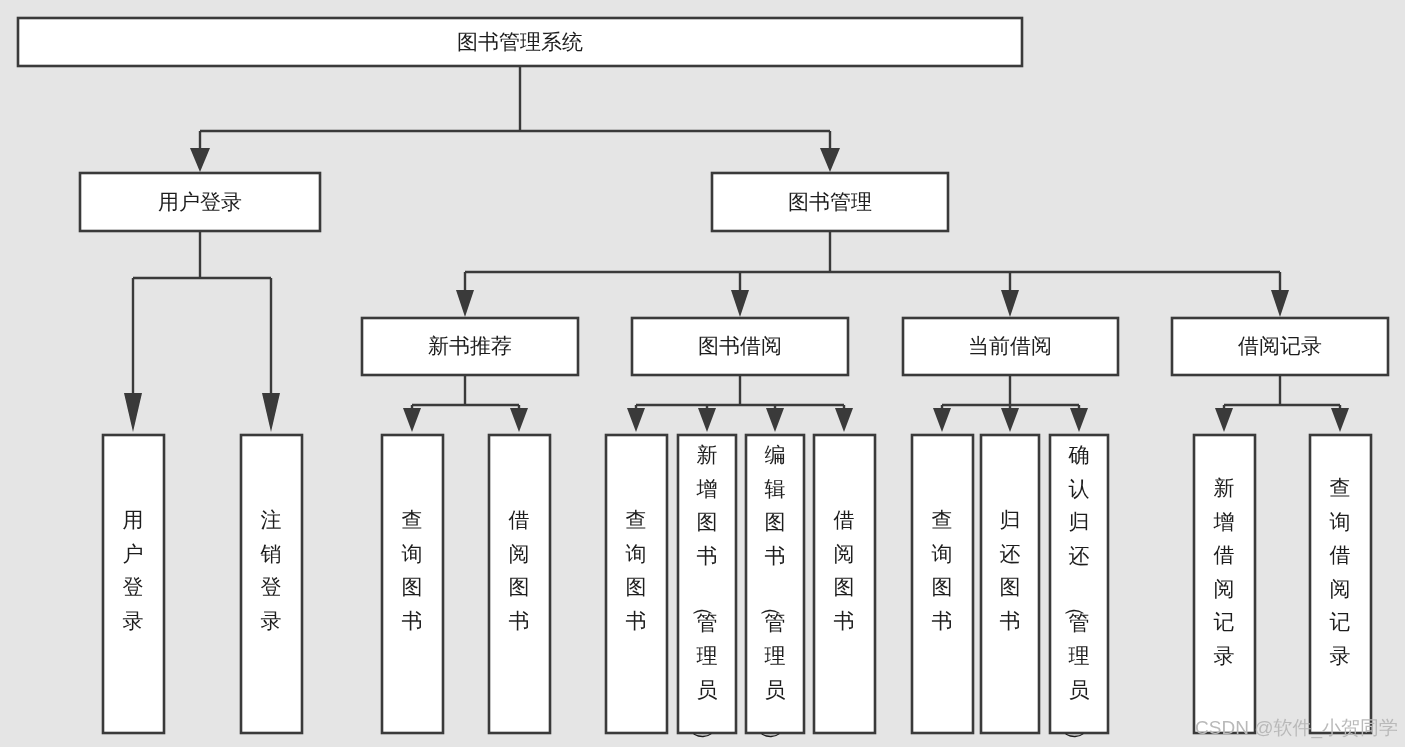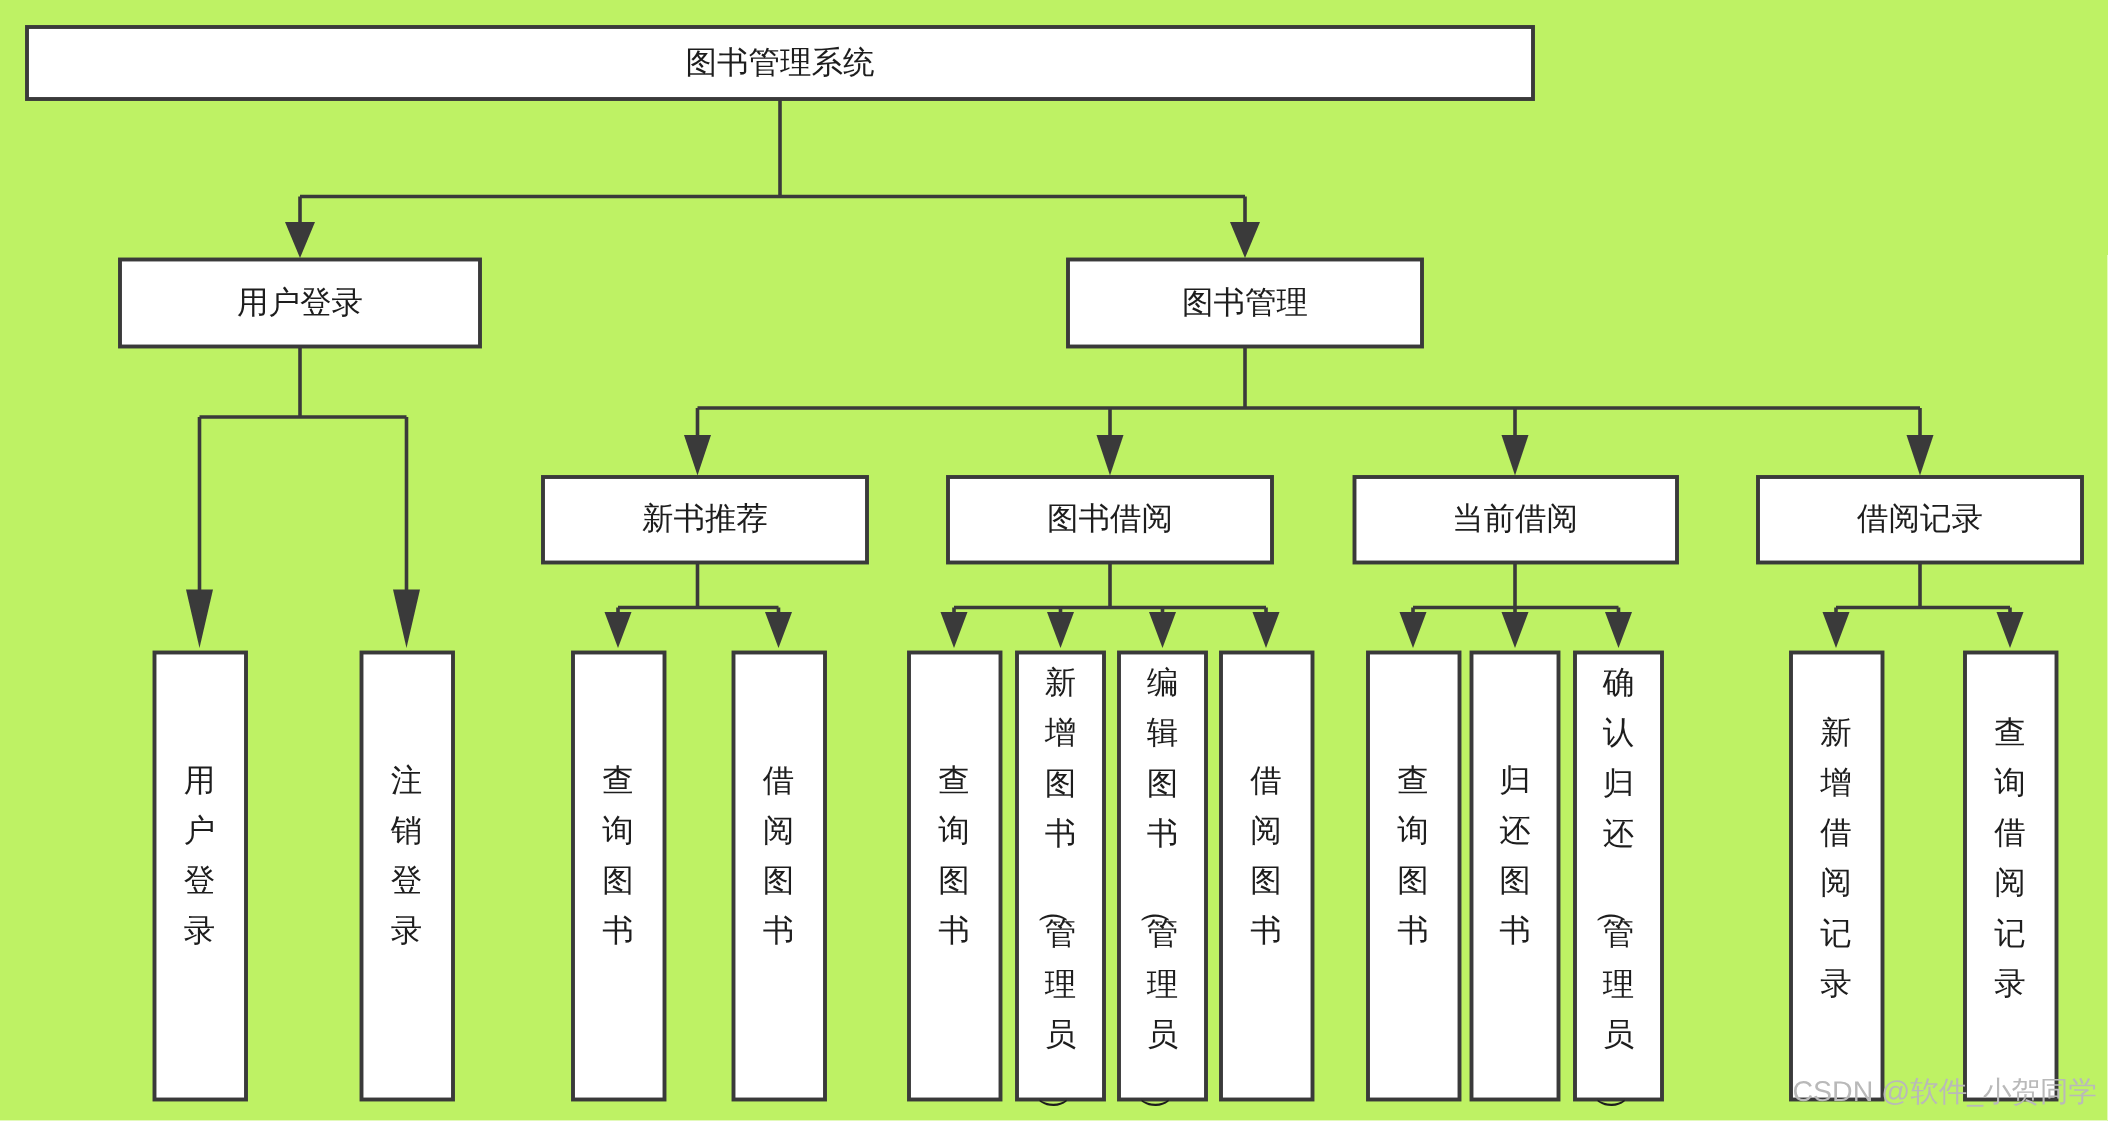--- a/index.html
+++ b/index.html
@@ -10,21 +10,21 @@
   body {
     width: 1405px;
     height: 747px;
     font-family: "Liberation Sans", "DejaVu Sans", sans-serif;
     overflow: hidden;
   }
   #diagram-root {
     position: relative;
     width: 1405px;
     height: 747px;
-    background: #bef264;
+    background: #e5e5e5;
   }
   svg#flow-svg {
     position: absolute;
     left: 0;
     top: 0;
     width: 1405px;
     height: 747px;
   }
   .node-box {
     fill: #ffffff;

